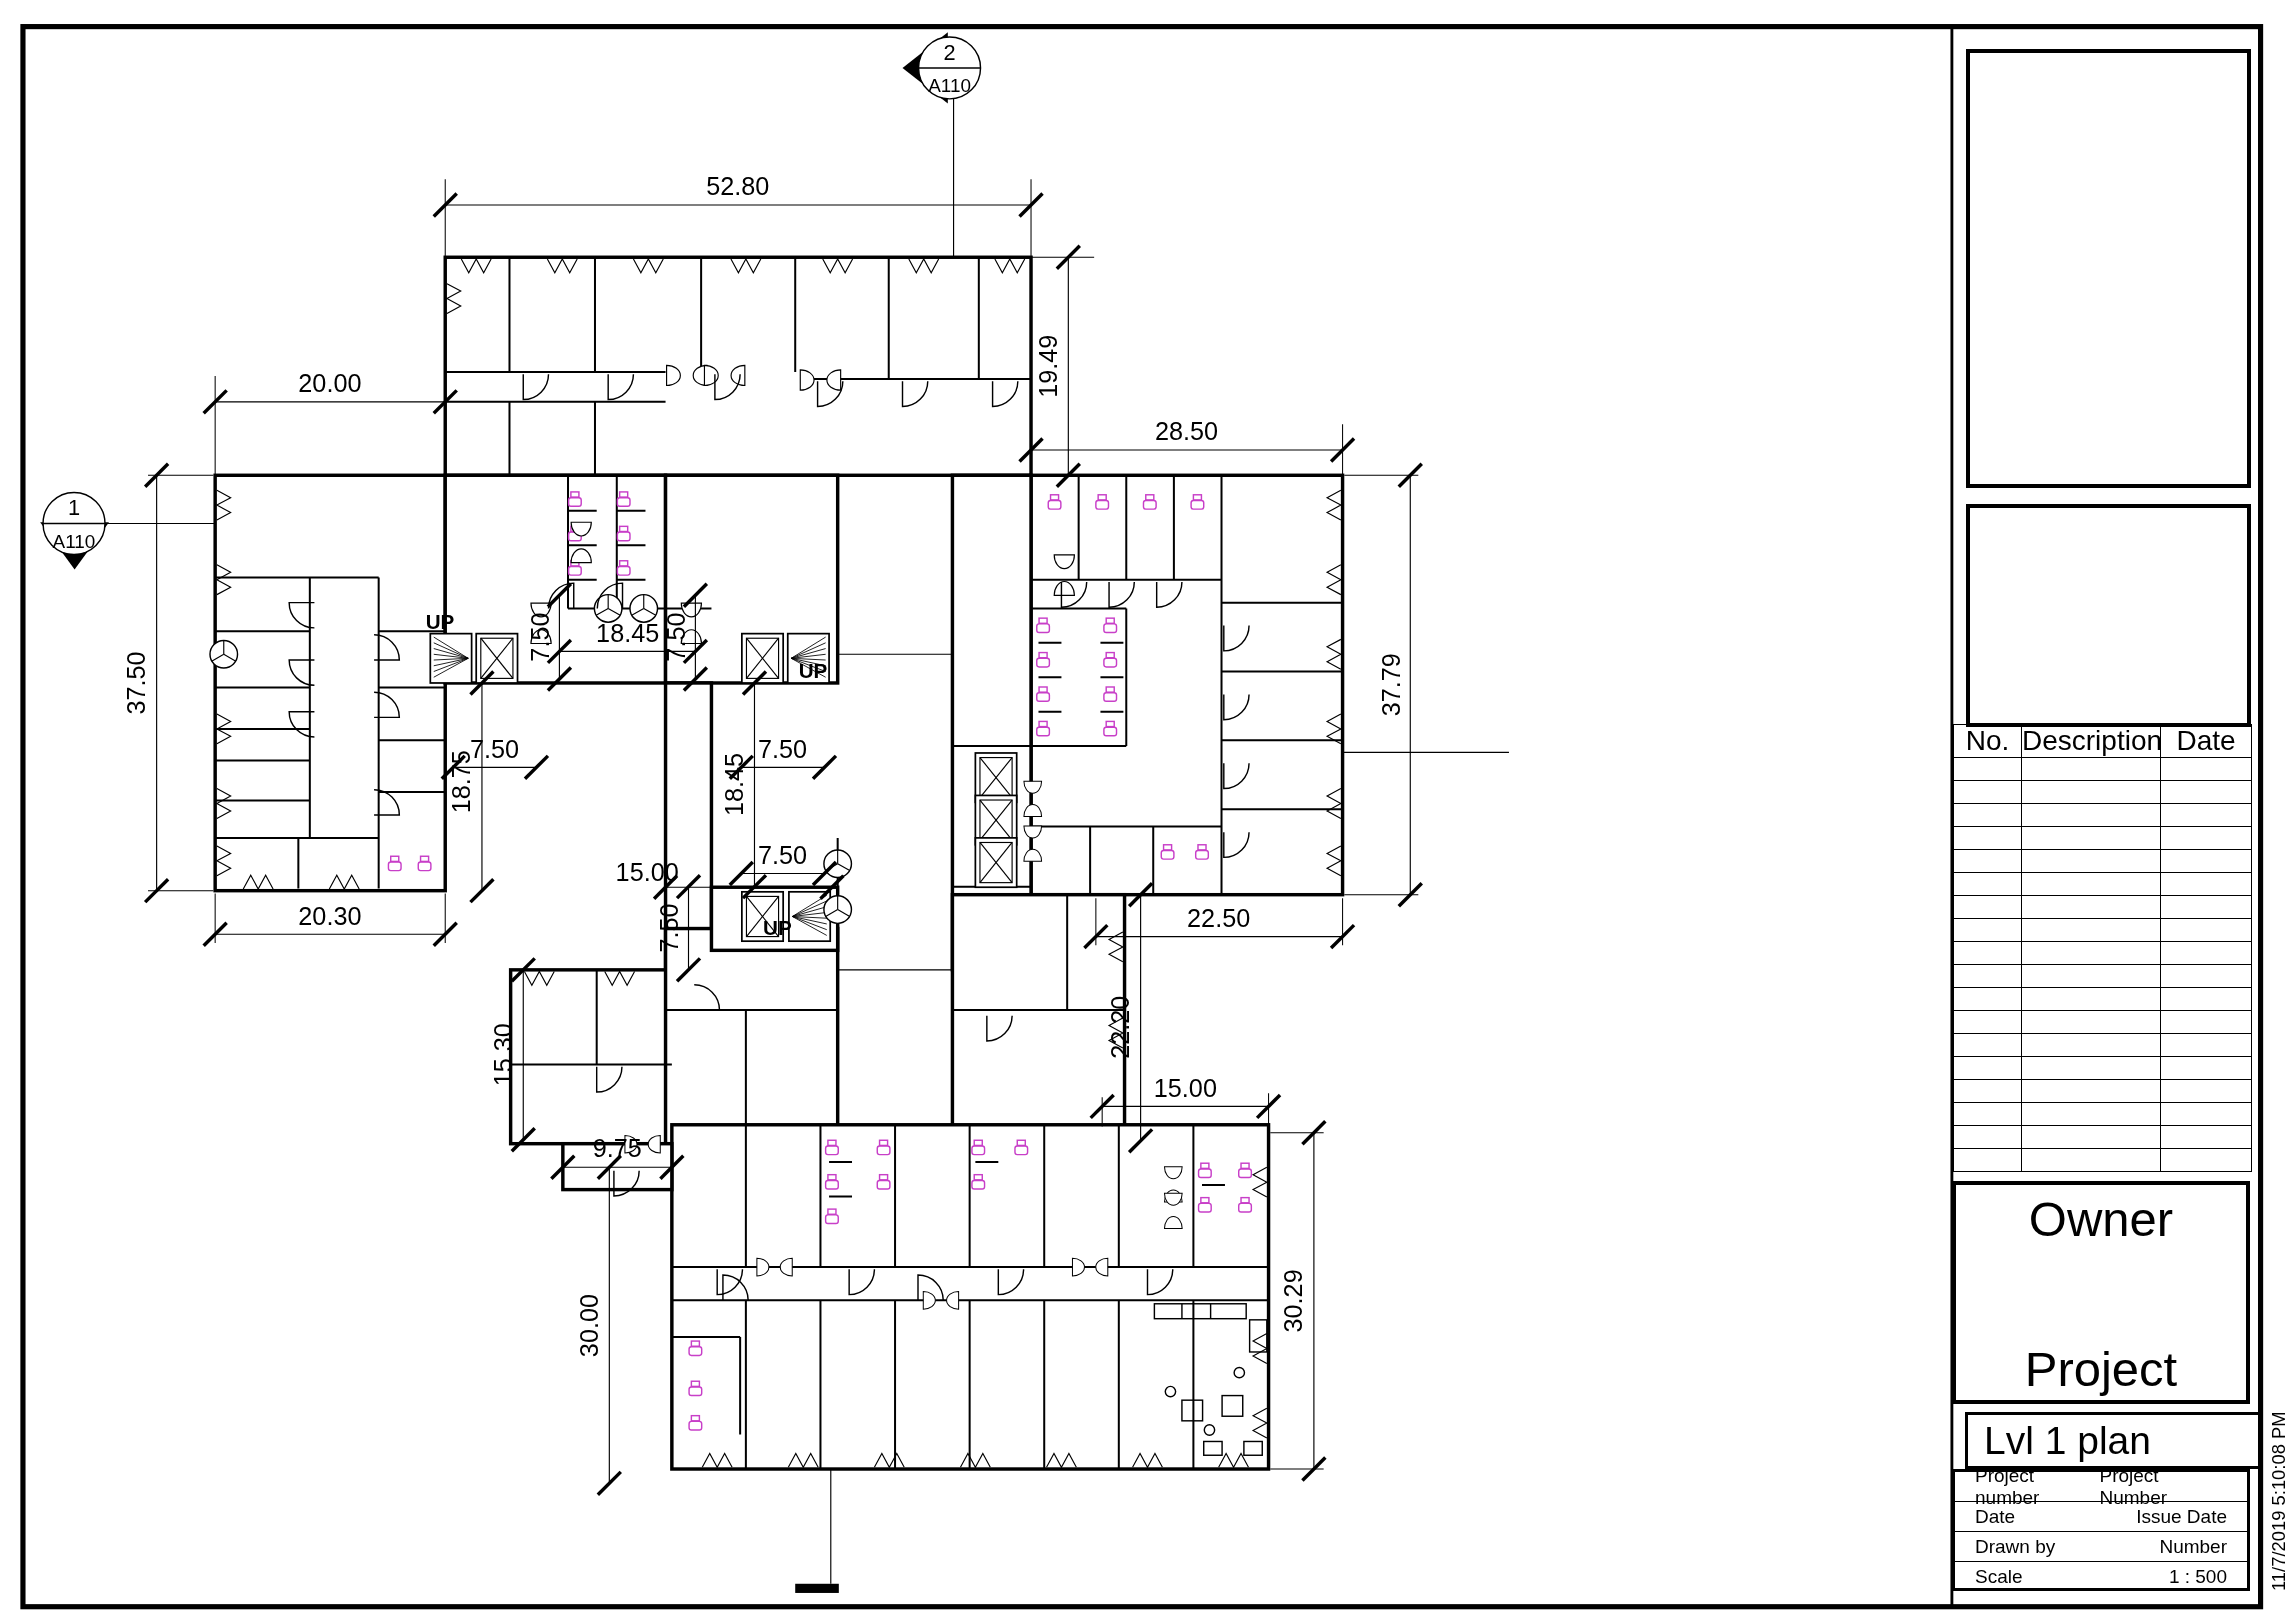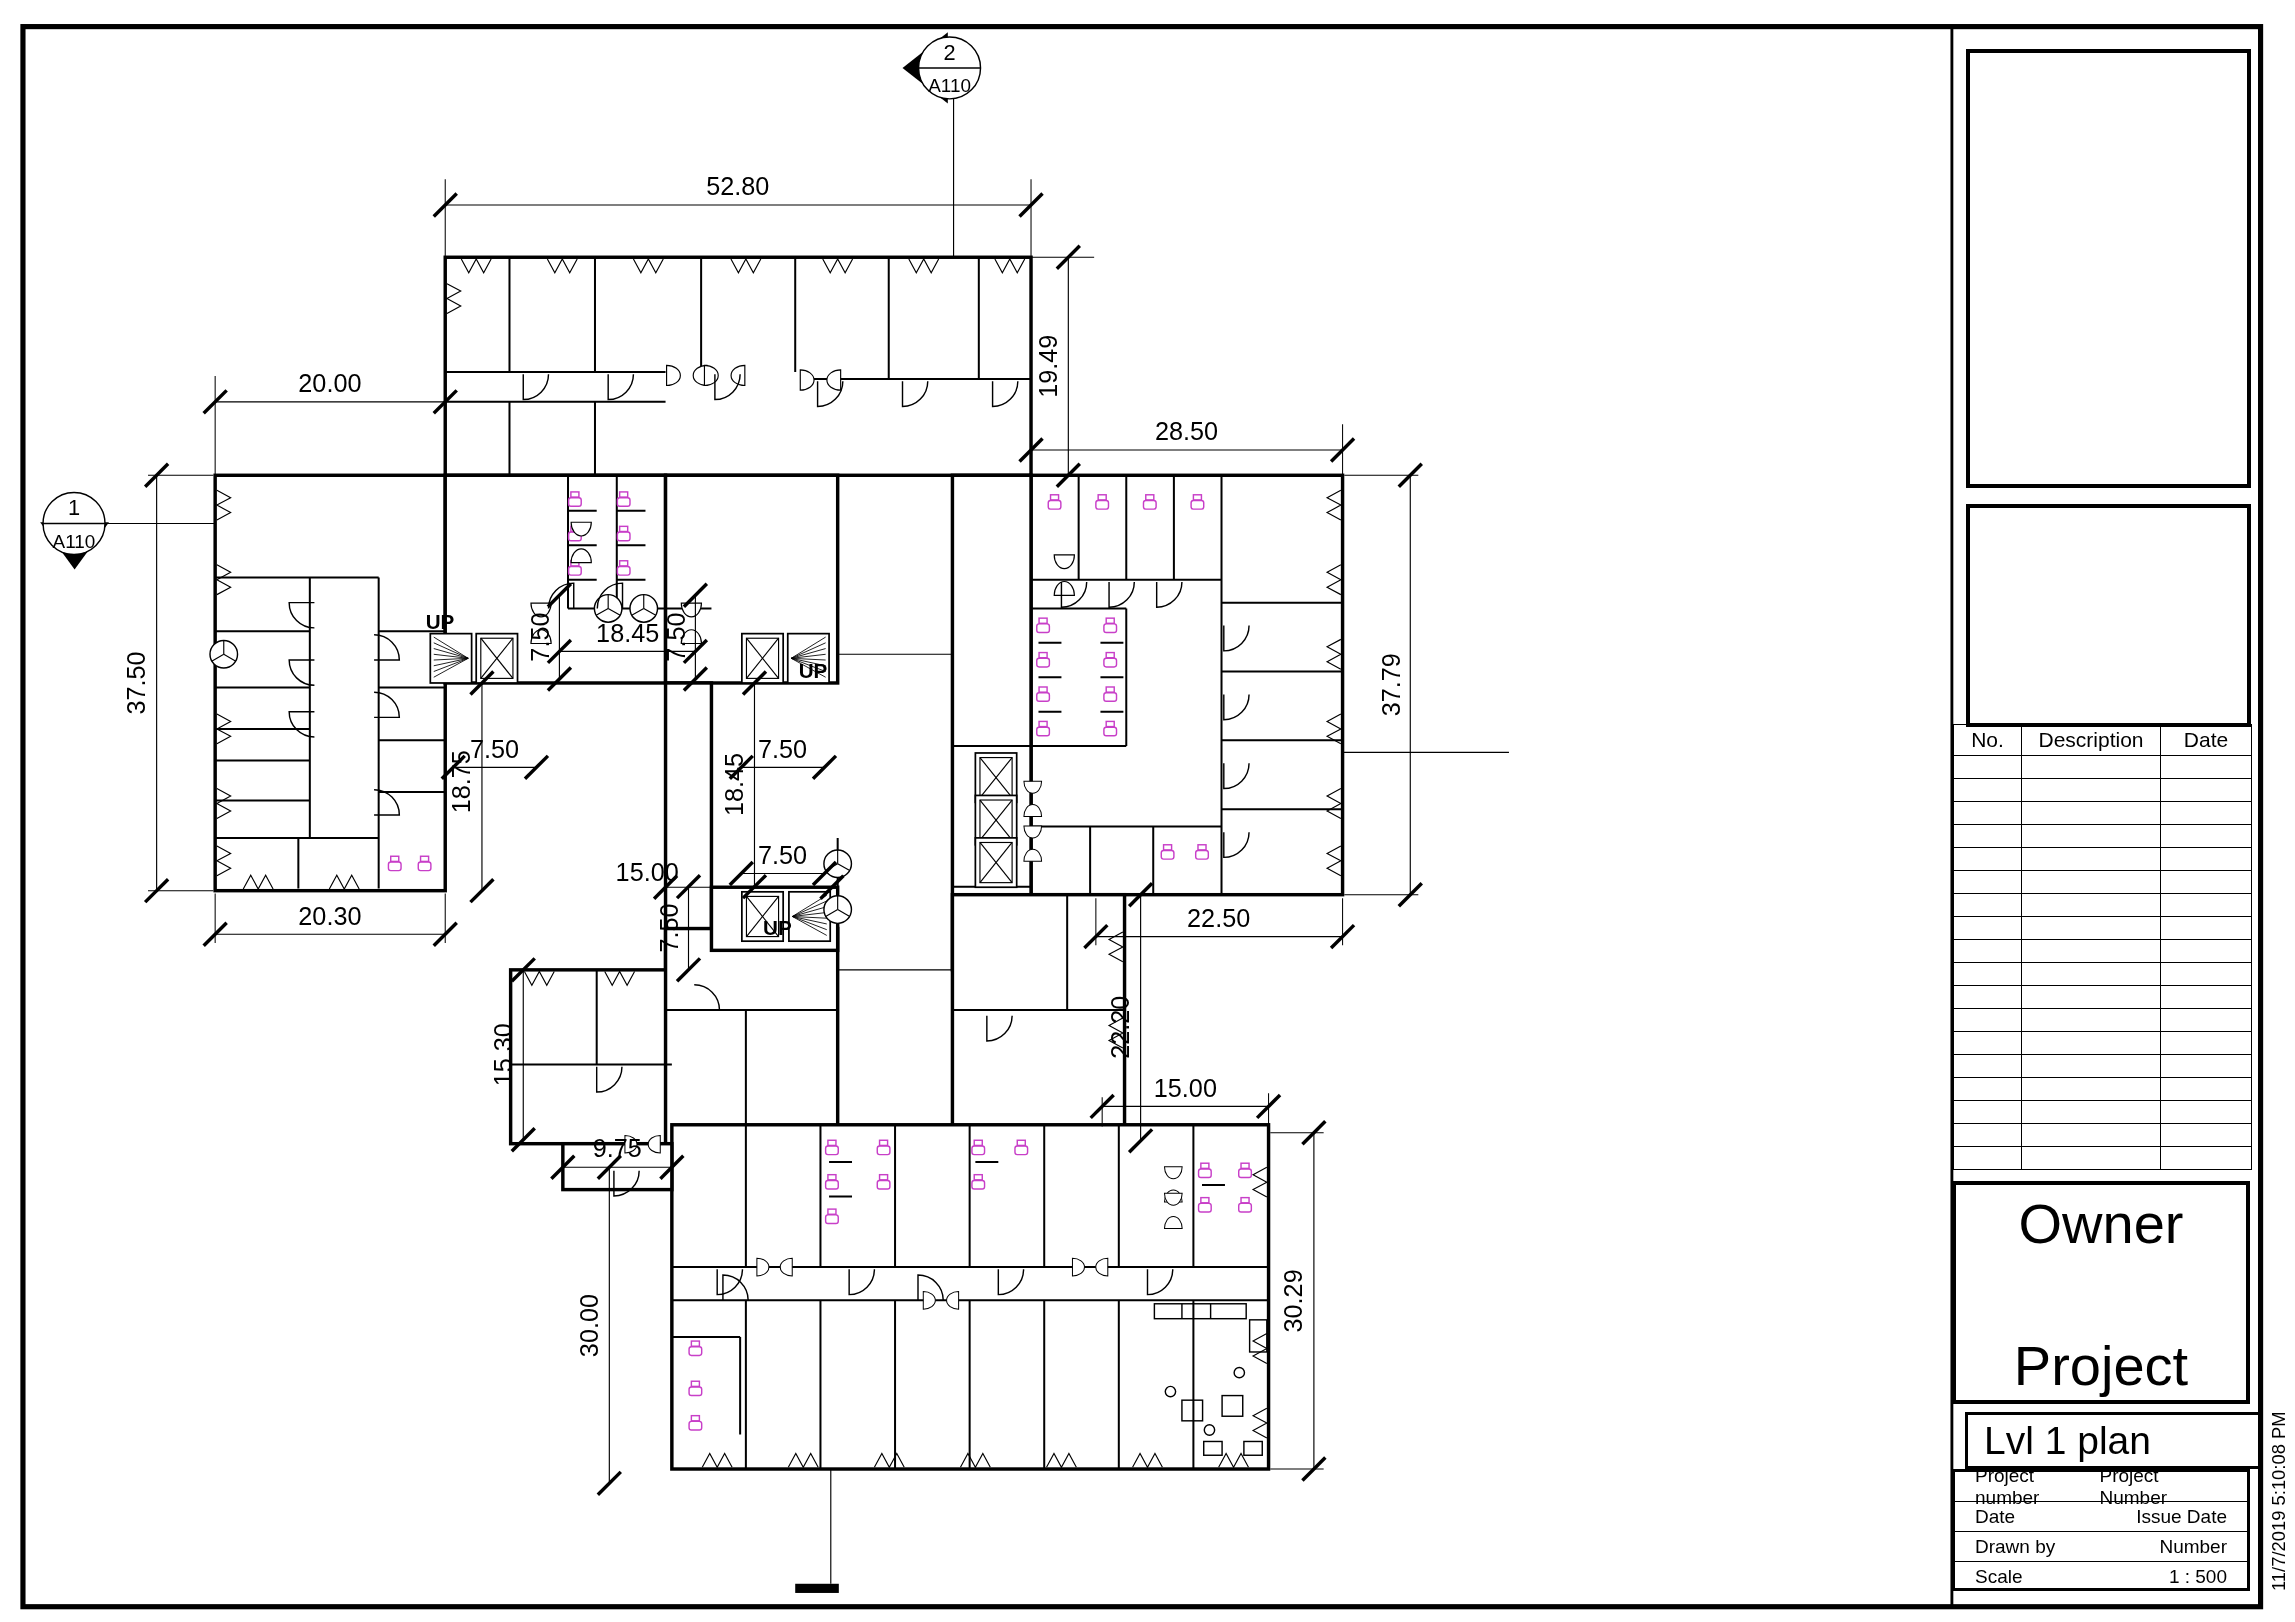--- a/index.html
+++ b/index.html
@@ -7,24 +7,24 @@
   .abs{position:absolute;box-sizing:border-box;}
   svg text{font-family:"Liberation Sans",sans-serif;fill:#000;}
   .dimtxt{font-size:44px;}
   .marktxt{font-size:38px;}
   .marktxt2{font-size:33px;}
   .uptxt{font-size:36px;font-weight:bold;}
   
   .tb-box{border:4px solid #000;background:#fff;}
   .revtable{border-collapse:collapse;table-layout:fixed;width:100%;}
   .revtable th,.revtable td{border:1.1px solid #000;padding:0;font-weight:normal;}
-  .revtable th{font-size:21px;height:30px;text-align:center;}
+  .revtable th{font-size:28px;height:30px;text-align:center;}
   .revtable td{height:22px;}
   .ownerbox{border:4.6px solid #000;display:flex;flex-direction:column;justify-content:space-between;align-items:center;text-align:center;}
-  .ownerbox .big{font-size:56px;line-height:1.1;}
+  .ownerbox .big{font-size:49px;line-height:1.1;}
   .lvlbox{border:3.4px solid #000;display:flex;align-items:center;margin-left:13px;}
   .lvlbox span{font-size:39px;padding-left:16px;}
   .fieldsbox{border:3.4px solid #000;}
   .frow{display:flex;justify-content:space-between;align-items:center;height:29px;border-top:1.1px solid #000;padding:0 20px;font-size:19px;}
   .frow:first-child{border-top:none;}
   .stamp{transform:rotate(-90deg);transform-origin:0 0;font-size:18.4px;white-space:nowrap;width:253px;}
 </style>
 </head>
 <body>
 

